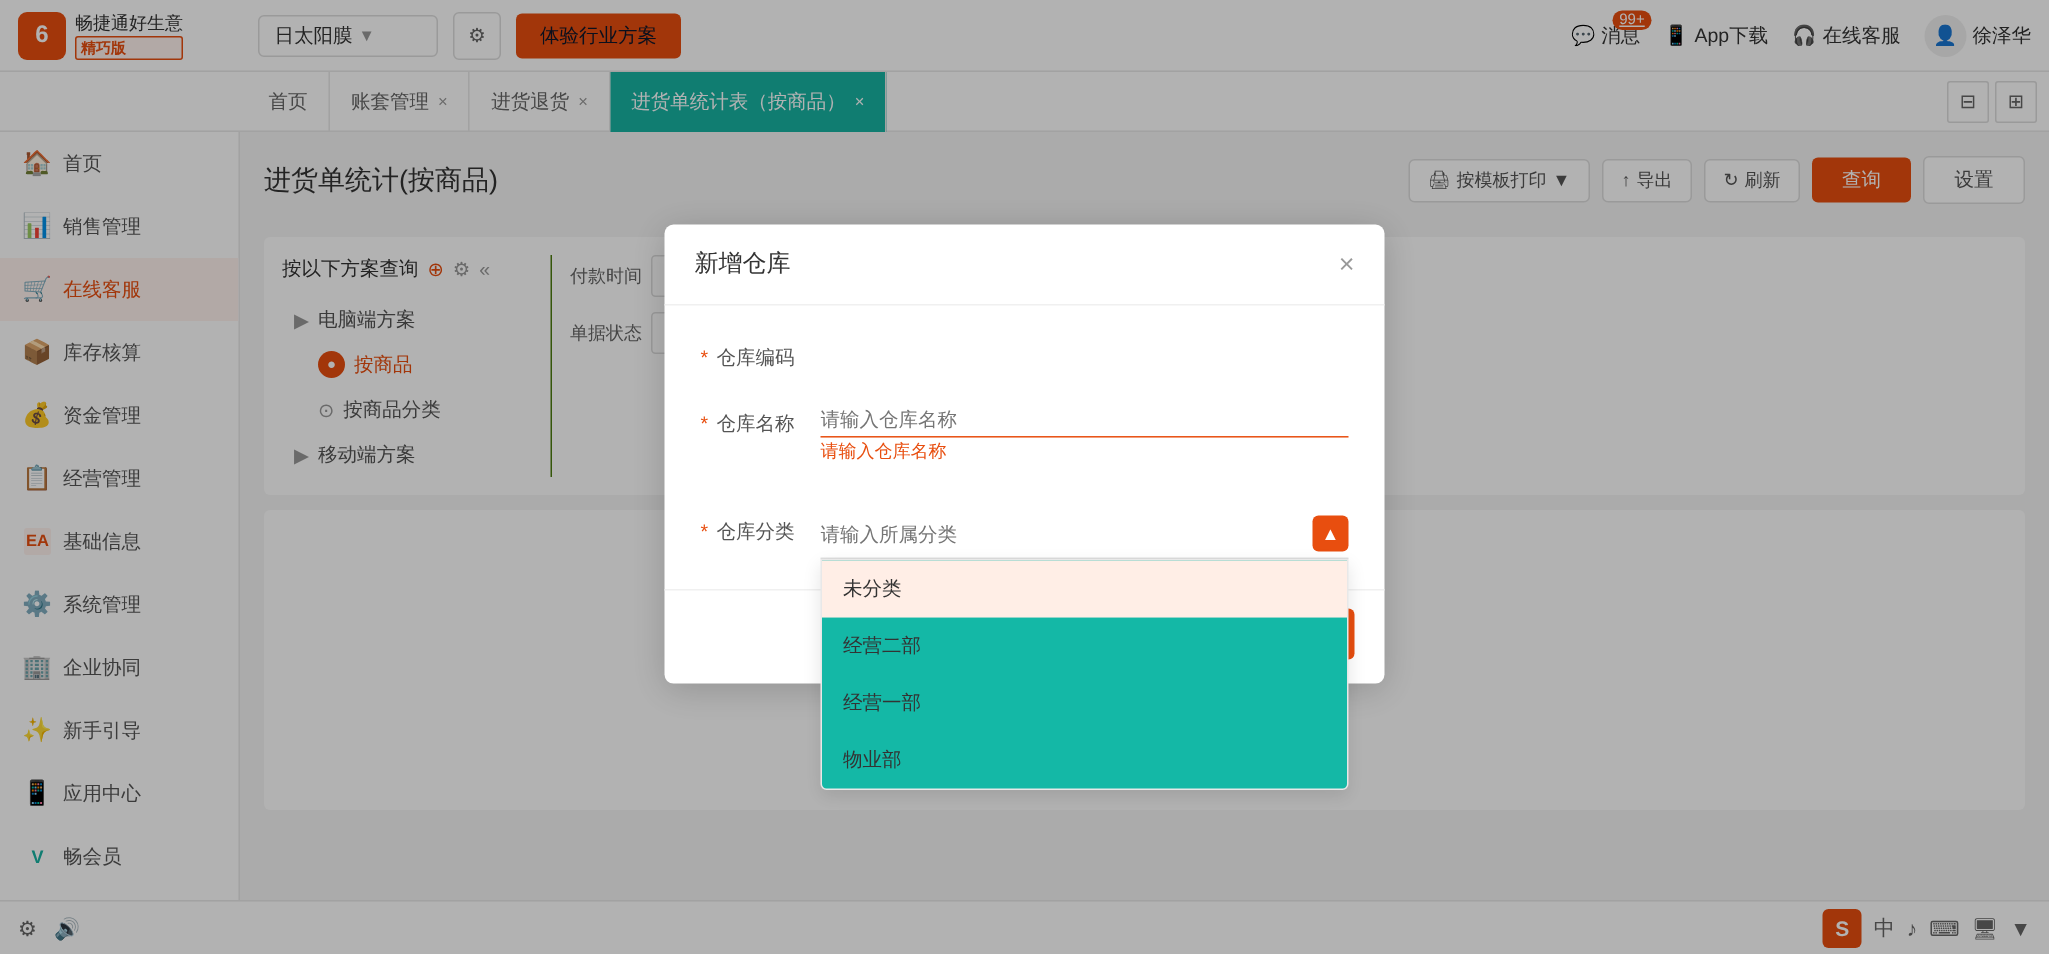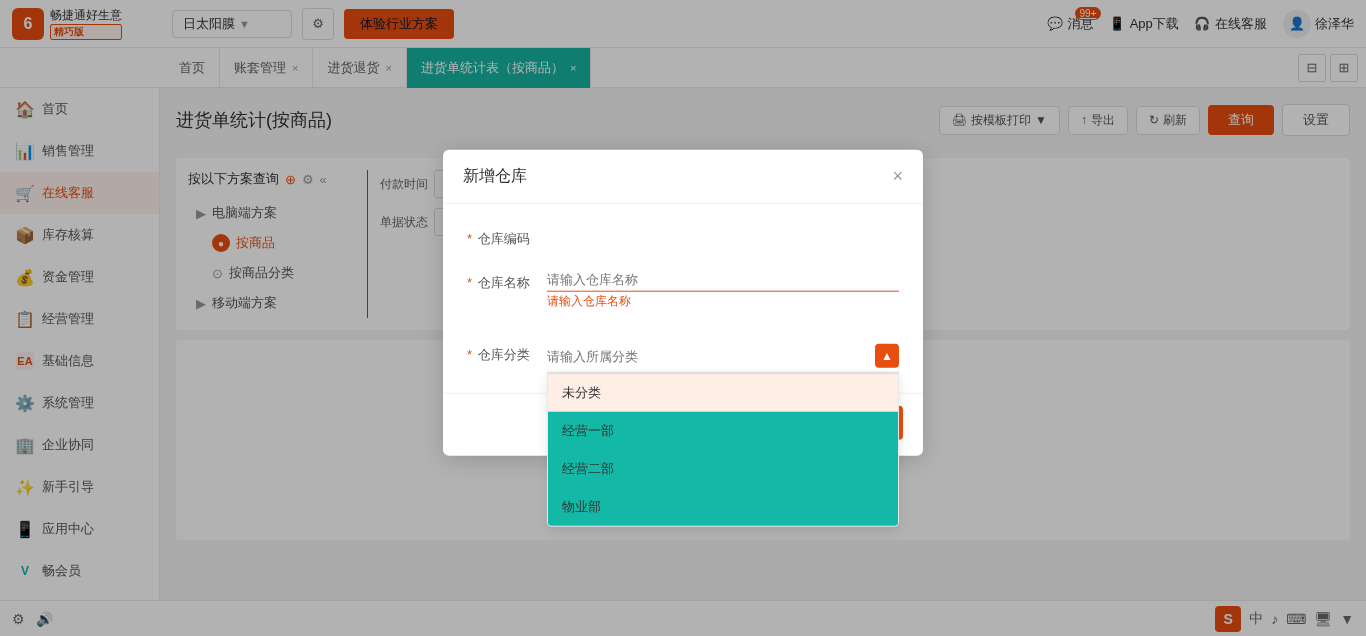--- a/index.html
+++ b/index.html
@@ -476,22 +476,22 @@
         <span class="required">*</span>
         <span>仓库分类</span>
       </div>
       <div class="form-control-select">
         <input type="text" placeholder="请输入所属分类" style="">
         <div class="chevron-up">▲</div>
       </div>
 
       <div class="category-dropdown">
         <div class="dropdown-item highlighted">未分类</div>
+        <div class="dropdown-item">经营二部</div>
         <div class="dropdown-item">经营一部</div>
-        <div class="dropdown-item">经营二部</div>
         <div class="dropdown-item">物业部</div>
       </div>
     </div>
 
   </div>
   <div class="modal-footer">
     <button class="btn-cancel">取消</button>
     <button class="btn-save">保存</button>
   </div>
 </div>

